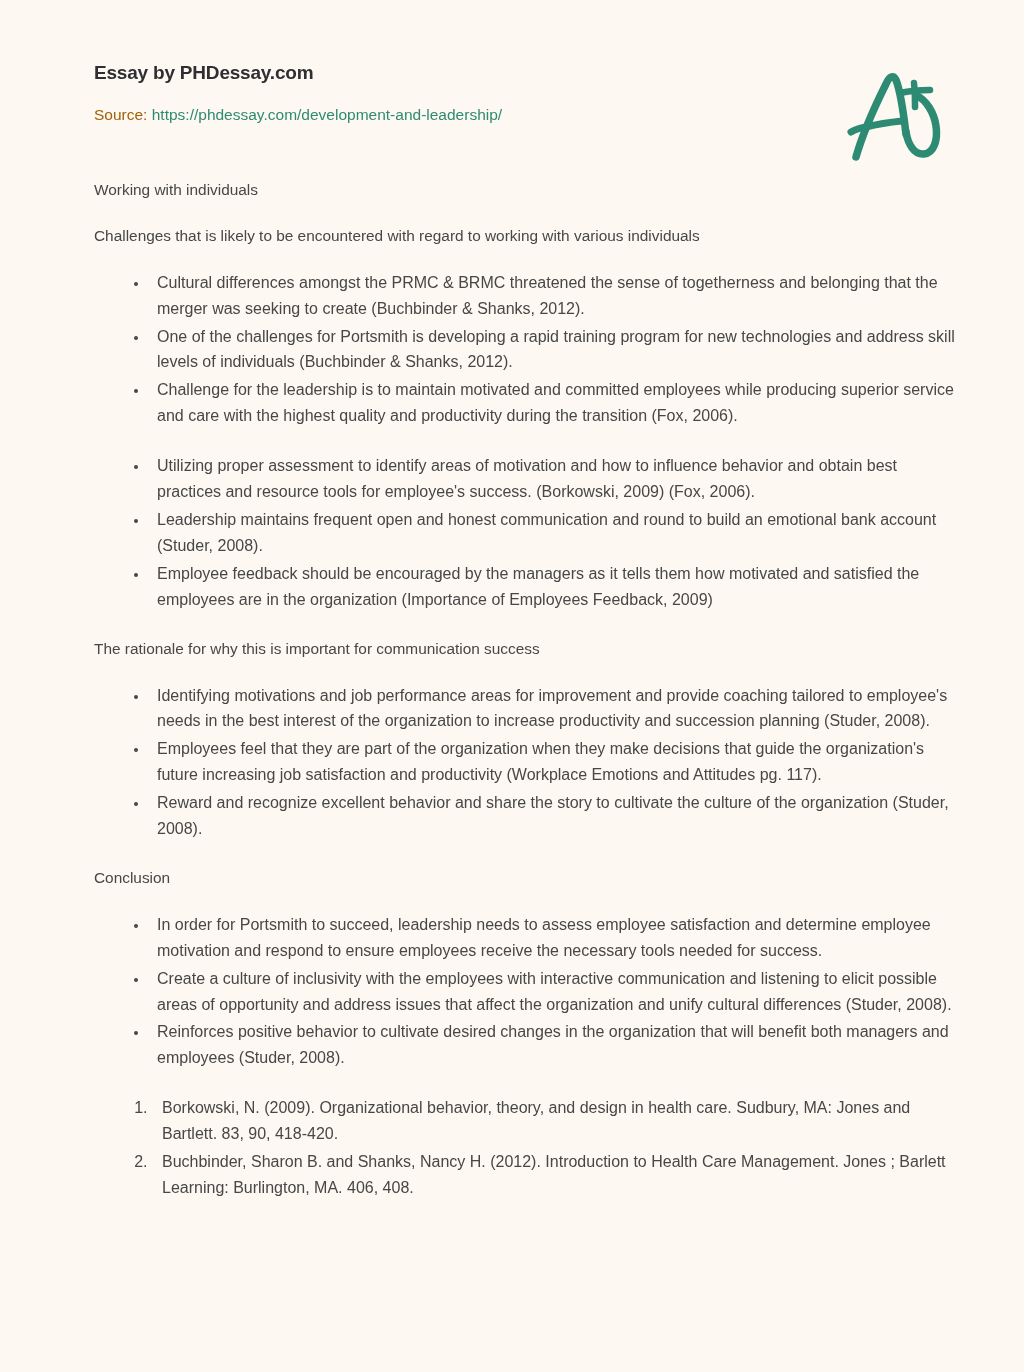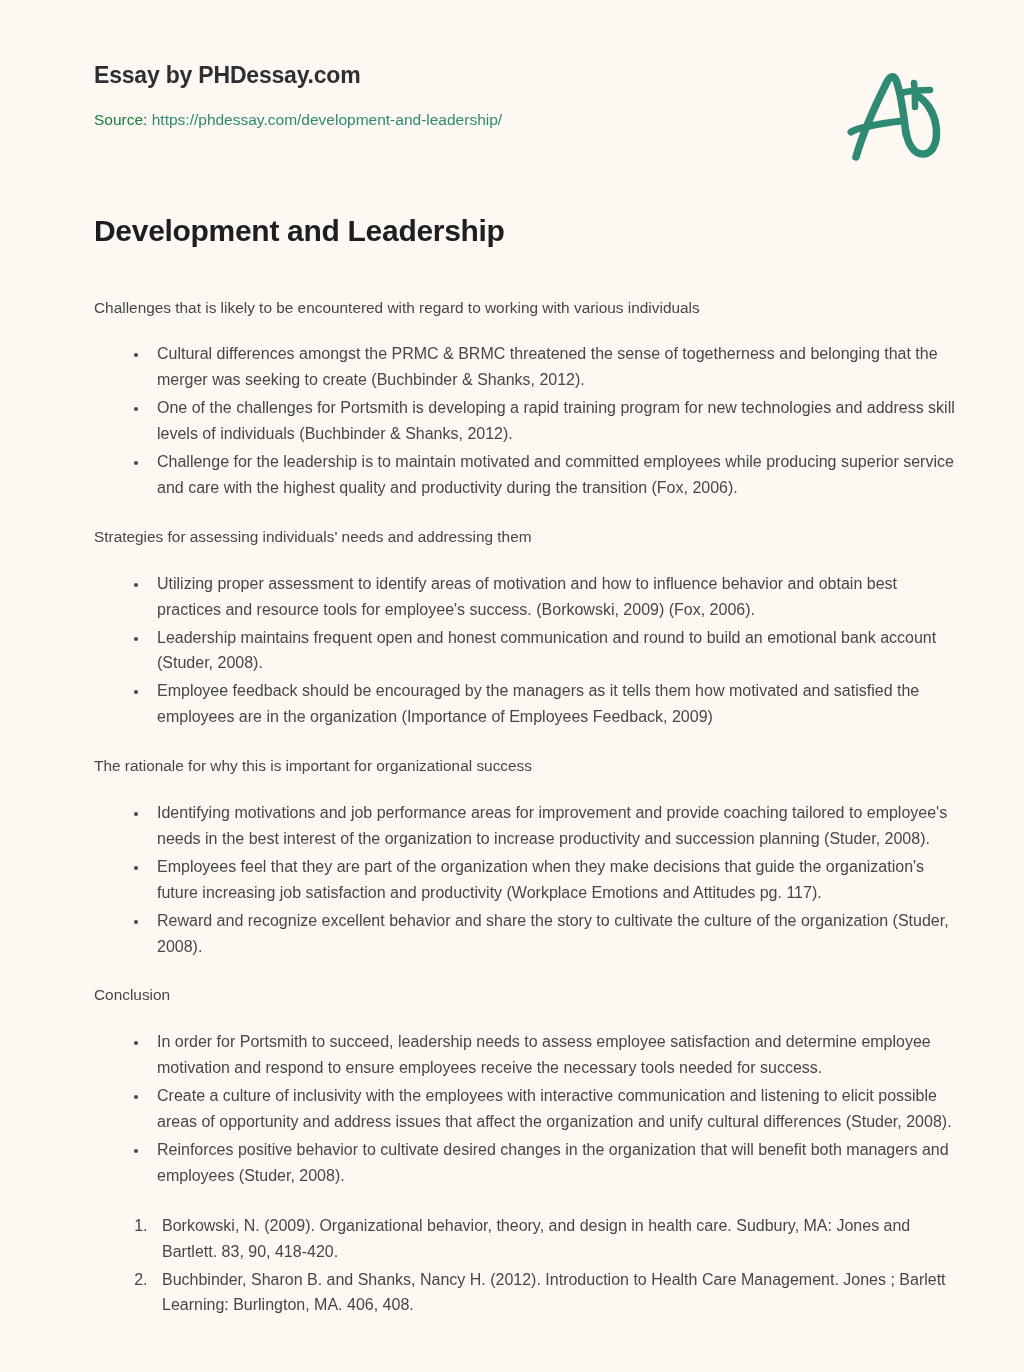--- a/index.html
+++ b/index.html
@@ -24,34 +24,34 @@
     padding: 0;
   }
 
   
   .header {
     position: relative;
     padding: 62px 64px 0 94px;
     height: 178px;
   }
   .brand-title {
-    font-size: 23px;
+    font-size: 19px;
     font-weight: 700;
     color: #2f2f33;
     letter-spacing: -0.2px;
     margin: 0 0 20px 0;
     line-height: 1.2;
   }
   .source-line {
     font-size: 15.5px;
     color: #8a8a8a;
     line-height: 1.3;
     white-space: nowrap;
   }
-  .source-label { color: #15803d; }
+  .source-label { color: #a16207; }
   .source-url {
     color: #2E8B73;
     text-decoration: none;
   }
 
   .logo {
     position: absolute;
     right: 72px;
     top: 62px;
     width: 110px;
@@ -125,42 +125,41 @@
           <path d="M72 21 C 73 30, 73 38, 73 45" stroke-width="6.5"></path>
 
           <path d="M58 31 C 67 29, 78 28, 88 28" stroke-width="6.5"></path>
         </g>
       </svg>
     </div>
   </div>
 
   <div class="article">
 
-    <h1 class="doc-title">Development and Leadership</h1>
 
     <div class="section-block">
+      <p class="para">Working with individuals</p>
       <p class="para"> Challenges that is likely to be encountered with regard to working with various individuals</p>
       <ul class="bullets">
         <li>Cultural differences amongst the PRMC &amp; BRMC threatened the sense of togetherness and belonging that the merger was seeking to create (Buchbinder &amp; Shanks, 2012).</li>
         <li>One of the challenges for Portsmith is developing a rapid training program for new technologies and address skill levels of individuals (Buchbinder &amp; Shanks, 2012).</li>
         <li>Challenge for the leadership is to maintain motivated and committed employees while producing superior service and care with the highest quality and productivity during the transition (Fox, 2006).</li>
       </ul>
     </div>
 
     <div class="section-block">
-      <p class="para">Strategies for assessing individuals' needs and addressing them</p>
       <ul class="bullets">
         <li>Utilizing proper assessment to identify areas of motivation and how to influence behavior and obtain best practices and resource tools for employee's success. (Borkowski, 2009) (Fox, 2006).</li>
         <li>Leadership maintains frequent open and honest communication and round to build an emotional bank account (Studer, 2008).</li>
         <li>Employee feedback should be encouraged by the managers as it tells them how motivated and satisfied the employees are in the organization (Importance of Employees Feedback, 2009)</li>
       </ul>
     </div>
 
     <div class="section-block">
-      <p class="para">The rationale for why this is important for organizational success</p>
+      <p class="para">The rationale for why this is important for communication success</p>
       <ul class="bullets">
         <li>Identifying motivations and job performance areas for improvement and provide coaching tailored to employee's needs in the best interest of the organization to increase productivity and succession planning (Studer, 2008).</li>
         <li>Employees feel that they are part of the organization when they make decisions that guide the organization's future increasing job satisfaction and productivity (Workplace Emotions and Attitudes pg. 117).</li>
         <li>Reward and recognize excellent behavior and share the story to cultivate the culture of the organization (Studer, 2008).</li>
       </ul>
     </div>
 
     <div class="section-block">
       <p class="para">Conclusion</p>
       <ul class="bullets">

